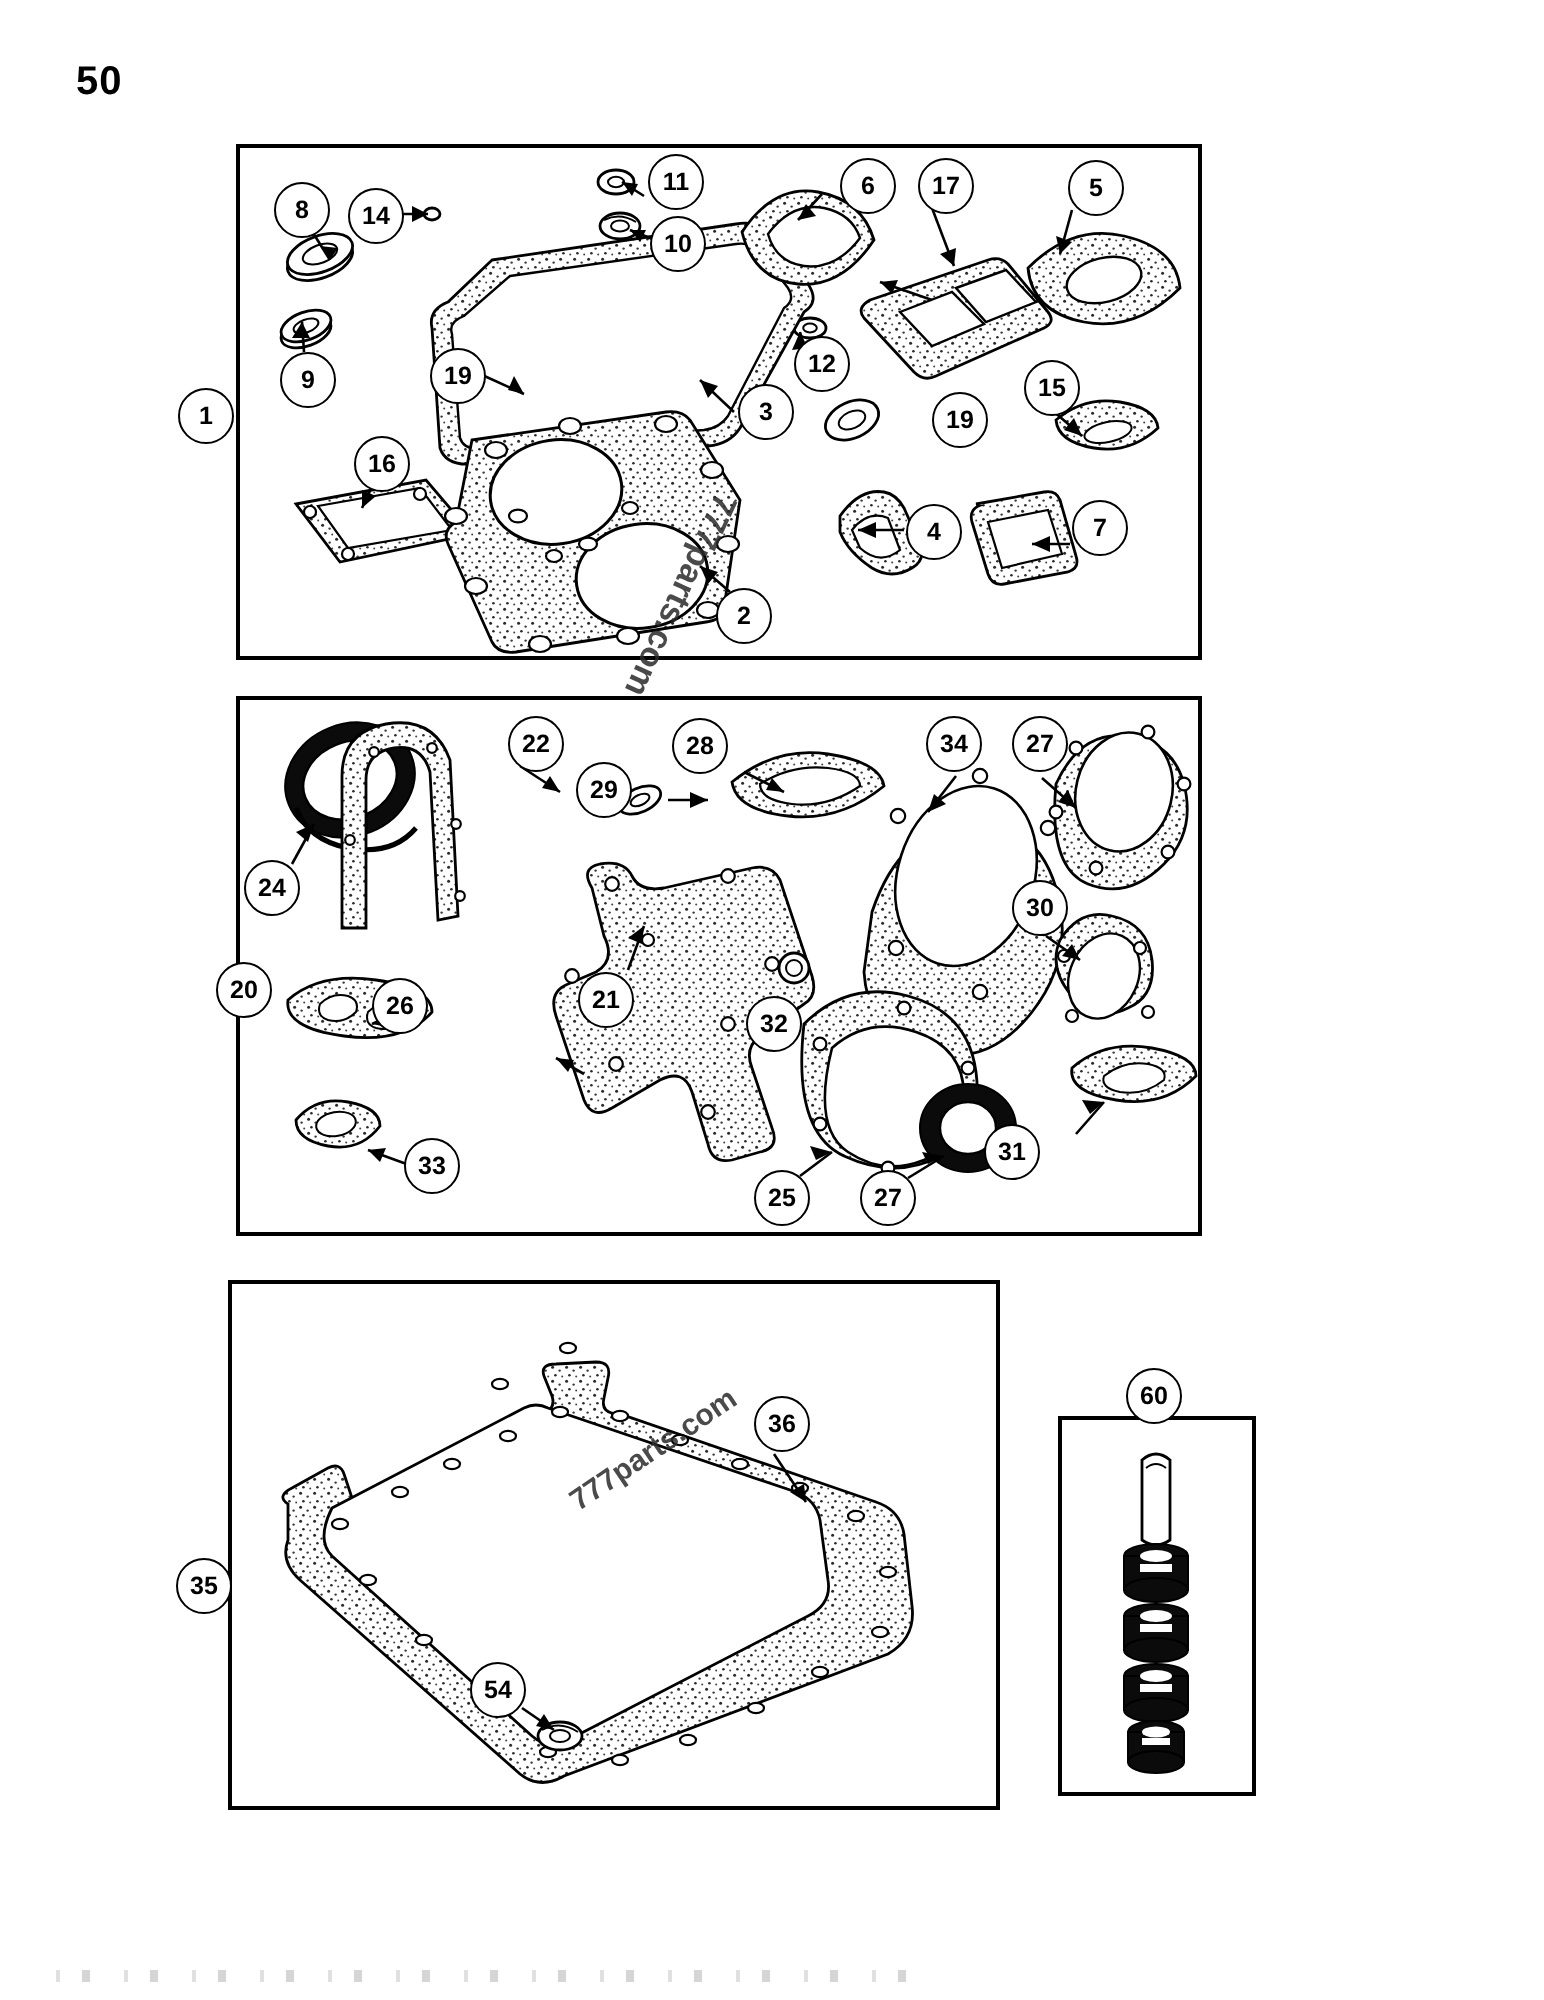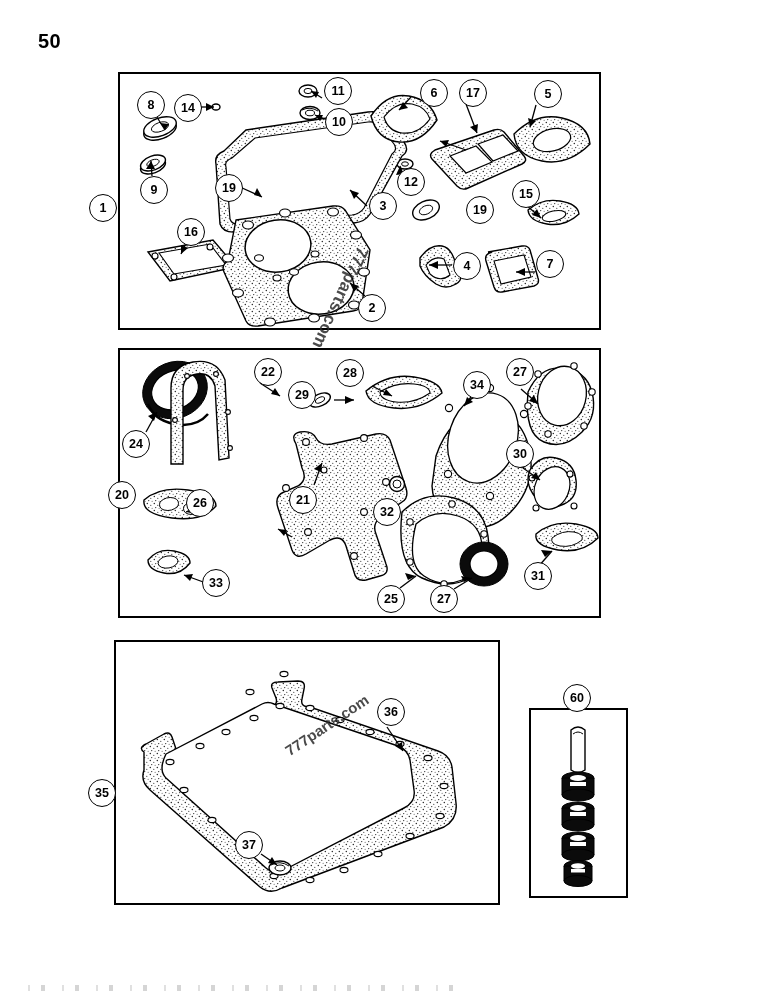--- a/index.html
+++ b/index.html
@@ -385,30 +385,30 @@
         <polygon points="472,578 464,582 461,576"></polygon>
       <line x1="538" y1="567" x2="552" y2="551"></line>
         <polygon points="552,551 545,557 541,550"></polygon>
     </g>
   </svg>
 
   <div class="callout" style="left:122px;top:430px">24</div>
   <div class="callout" style="left:254px;top:358px">22</div>
   <div class="callout" style="left:288px;top:381px">29</div>
   <div class="callout" style="left:336px;top:359px">28</div>
-  <div class="callout" style="left:463px;top:371px">34</div>
+  <div class="callout" style="left:463px;top:358px">34</div>
   <div class="callout" style="left:506px;top:358px">27</div>
   <div class="callout" style="left:289px;top:486px">21</div>
   <div class="callout" style="left:186px;top:489px">26</div>
   <div class="callout" style="left:202px;top:569px">33</div>
   <div class="callout" style="left:373px;top:498px">32</div>
   <div class="callout" style="left:506px;top:440px">30</div>
   <div class="callout" style="left:377px;top:585px">25</div>
   <div class="callout" style="left:430px;top:585px">27</div>
-  <div class="callout" style="left:524px;top:562px">31</div>
+  <div class="callout" style="left:492px;top:562px">31</div>
   <div class="callout" style="left:108px;top:481px">20</div>
 
   <div class="panel p3"></div>
 
   <svg class="art" style="left:114px;top:640px;" width="386" height="265" viewBox="0 0 386 265">
     <g>
       <path d="M30 112 q-6 -4 2 -8 l18 -10 q6 -3 8 3 l4 12 q2 6 10 2 l86 -44 q6 -3 4 -9 l-4 -10 q-2 -6 6 -6 l20 -1 q8 0 6 8 l-2 10 q-2 8 8 8 l128 44 q12 4 14 16 l4 36 q2 16 -12 24 L168 248 q-12 7 -22 -1 L36 150 q-10 -9 -6 -20 Z" class="gkf"></path>
       <path d="M52 114 l96 -50 q6 -3 12 0 l124 42 q10 4 12 14 l4 30 q2 12 -10 18 L170 230 q-10 5 -18 -2 L52 138 q-8 -8 0 -24 Z" fill="#ffffff" stroke="#000" stroke-width="1.4"></path>
       <g class="hole">
         <ellipse cx="86" cy="106" rx="4" ry="2.6"></ellipse>
@@ -446,21 +446,21 @@
   <svg class="lead" style="left:0;top:0" width="772" height="1000">
     <g>
       <line x1="387" y1="727" x2="403" y2="751"></line>
         <polygon points="403,751 395,746 402,742"></polygon>
       <line x1="261" y1="854" x2="277" y2="865"></line>
         <polygon points="277,865 268,863 272,857"></polygon>
     </g>
   </svg>
 
   <div class="callout" style="left:377px;top:698px">36</div>
-  <div class="callout" style="left:235px;top:831px">37</div>
+  <div class="callout" style="left:235px;top:831px">54</div>
   <div class="callout" style="left:88px;top:779px">35</div>
 
   <div class="wm wm3">777parts.com</div>
 
   <div class="panel p4"></div>
 
   <svg class="art" style="left:529px;top:708px;" width="99" height="190" viewBox="0 0 99 190">
 
     <g>
       <path d="M42 22 q7 -6 14 0 l0 40 q-7 5 -14 0 Z" fill="#fff" stroke="#000" stroke-width="1.4"></path>

